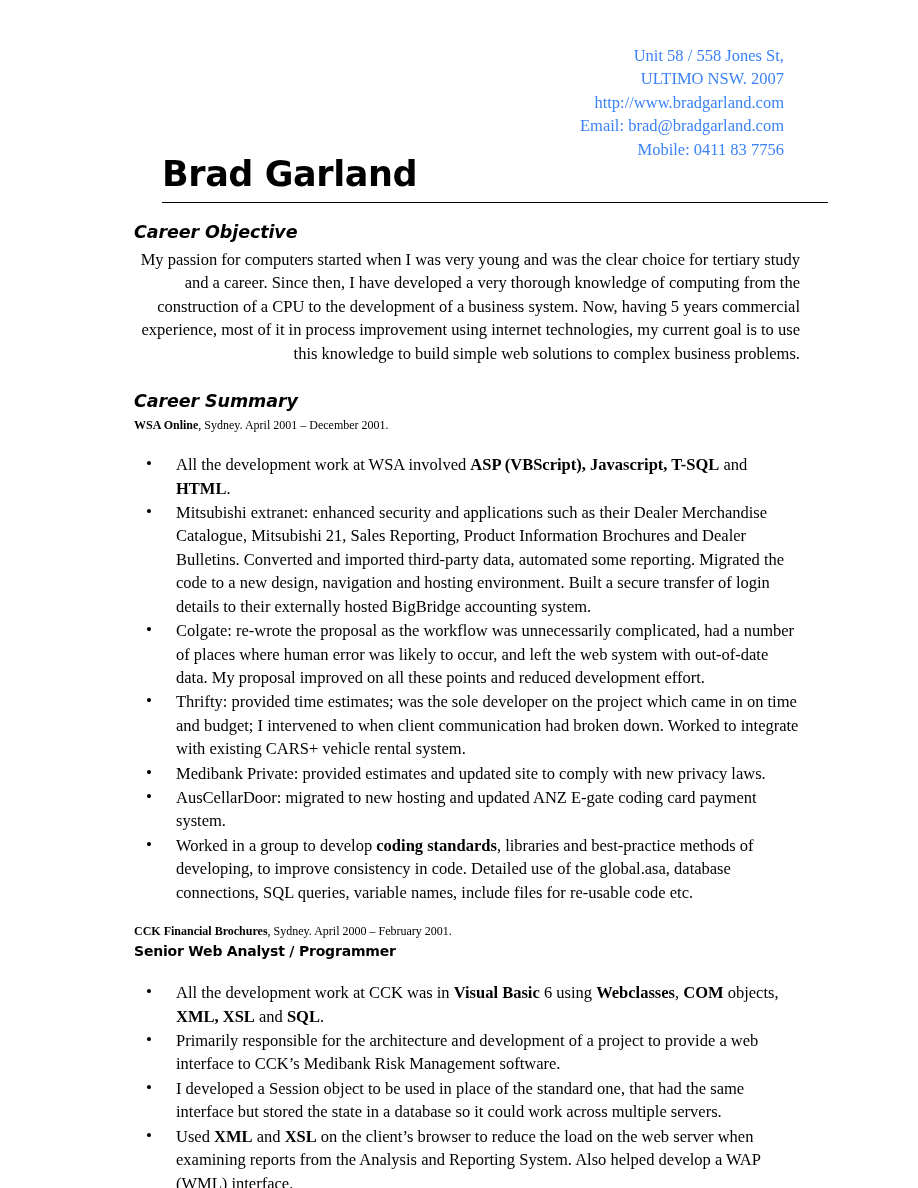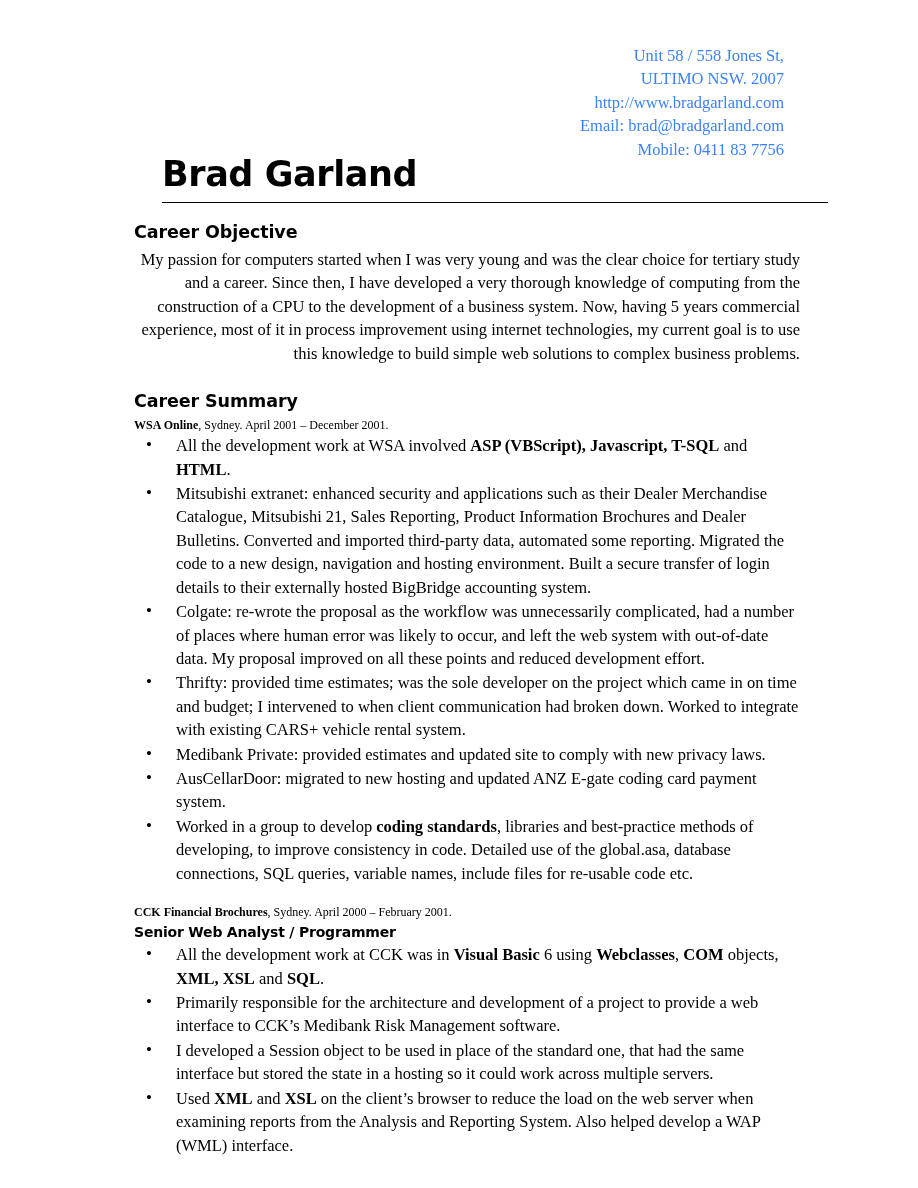--- a/index.html
+++ b/index.html
@@ -56,20 +56,21 @@
     margin-top: 2px;
   }
   .content {
     position: absolute;
     left: 134px;
     top: 222px;
     width: 666px;
   }
   h2.section {
     font-family: "DejaVu Sans", sans-serif;
+    font-style: italic;
     font-weight: bold;
     font-size: 17.5px;
     margin: 0 0 6px 0;
     letter-spacing: -0.1px;
   }
   p.para {
     margin: 0;
     font-size: 16.5px;
     line-height: 1.42;
     text-align: right;
@@ -85,21 +86,21 @@
   .job-title {
     font-family: "DejaVu Sans", sans-serif;
     font-weight: bold;
     font-size: 14px;
     line-height: 1.5;
     margin-top: 1px;
     letter-spacing: -0.2px;
   }
   ul.bullets {
     list-style: none;
-    margin: 0 0 0 0;
+    margin: 19px 0 0 0;
     padding: 0;
   }
   ul.bullets li {
     position: relative;
     padding-left: 42px;
     font-size: 16.5px;
     line-height: 1.42;
     margin-bottom: 1px;
   }
   ul.bullets li:before {
@@ -159,19 +160,19 @@
     <div class="spacer-md"></div>
 
     <div>
       <div class="job-line">
         <b class="em">CCK Financial Brochures</b><span>, Sydney. April 2000 – February 2001.</span>
       </div>
       <div class="job-title">Senior Web Analyst / Programmer</div>
       <ul class="bullets">
         <li>All the development work at CCK was in <b class="em">Visual Basic</b> 6 using <b class="em">Webclasses</b>, <b class="em">COM</b> objects, <b class="em">XML, XSL</b> and <b class="em">SQL</b>.</li>
         <li>Primarily responsible for the architecture and development of a project to provide a web interface to CCK’s Medibank Risk Management software.</li>
-        <li>I developed a Session object to be used in place of the standard one, that had the same interface but stored the state in a hosting so it could work across multiple servers.</li>
+        <li>I developed a Session object to be used in place of the standard one, that had the same interface but stored the state in a database so it could work across multiple servers.</li>
         <li>Used <b class="em">XML</b> and <b class="em">XSL</b> on the client’s browser to reduce the load on the web server when examining reports from the Analysis and Reporting System.  Also helped develop a WAP (WML) interface.</li>
       </ul>
     </div>
 
   </div>
 </div>
 
 </body></html>

